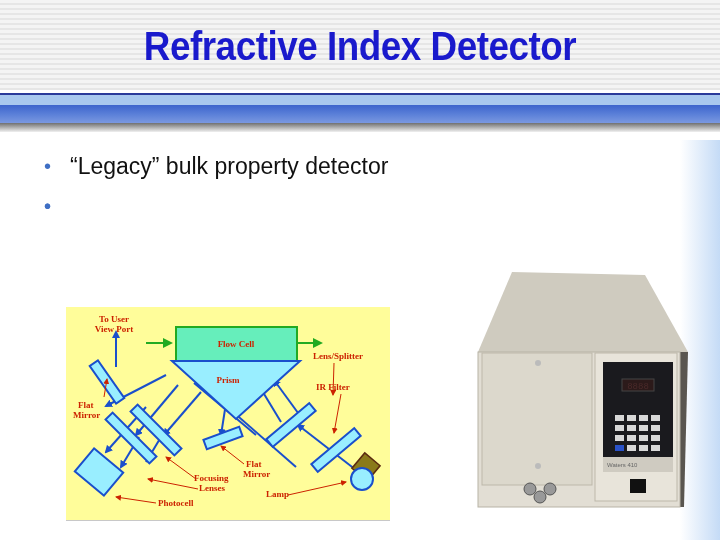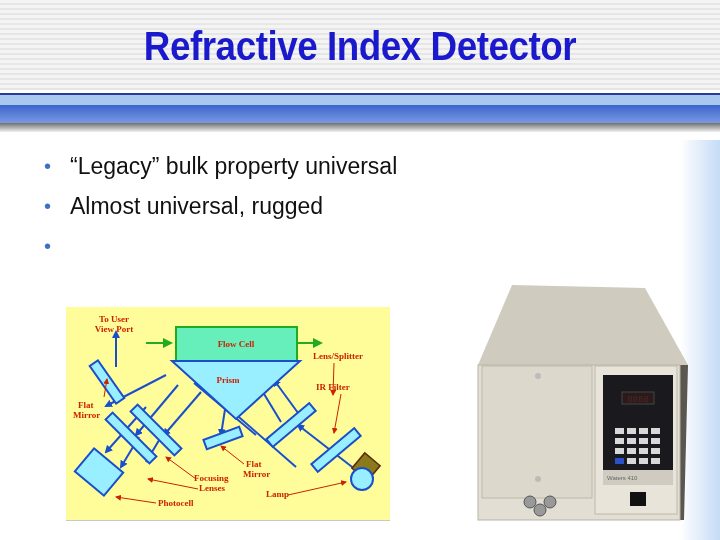--- a/index.html
+++ b/index.html
@@ -11,40 +11,40 @@
     .bar-top { position:absolute; left:0; top:3px; width:720px; height:2px; background:#2a3a9a; }
     .bar-light { position:absolute; left:0; top:5px; width:720px; height:10px; background:#a8c8ee; }
     .bar-main { position:absolute; left:0; top:15px; width:720px; height:18px; background:linear-gradient(to bottom, #3c64cc 0%, #5a7fd8 50%, #7a98e0 100%); }
     .bar-shadow { position:absolute; left:0; top:33px; width:720px; height:9px; background:linear-gradient(to bottom, #707070, #f0f0f0); }
     .side-glow { position:absolute; right:0; top:140px; width:40px; height:400px; background:linear-gradient(to right, rgba(255,255,255,0), rgba(190,215,245,0.9)); }
     .bullets { position:absolute; left:40px; top:153px; width:670px; margin:0; padding:0; list-style:none; }
     .bullets li { position:relative; padding-left:30px; font-size:23px; line-height:27px; color:#111; margin-bottom:13px; }
     .bullets li .dot { position:absolute; left:4px; top:0; color:#3f6fc4; font-size:20px; }
     .diagram { position:absolute; left:66px; top:307px; width:324px; height:213px; background:#fffd9a; border-bottom:1px solid #c8c8c8; }
     .diagram svg { position:absolute; left:0; top:0; }
-    .photo { position:absolute; left:470px; top:280px; width:220px; height:255px; }
+    .photo { position:absolute; left:470px; top:267px; width:220px; height:255px; }
   </style>
 </head>
 <body>
 
 <div class="header"></div>
 <div class="title">Refractive Index Detector</div>
 
 <div class="bar-wrap">
   <div class="bar-top"></div>
   <div class="bar-light"></div>
   <div class="bar-main"></div>
   <div class="bar-shadow"></div>
 </div>
 
 <div class="side-glow"></div>
 
 <ul class="bullets">
-  <li><span class="dot">•</span><span>“Legacy” bulk property universal</span></li>
-  <li><span class="dot">•</span><span>Almost universal, rugged</span></li>
+  <li><span class="dot">•</span><span>“Legacy” bulk property detector</span></li>
+  <li><span class="dot">•</span></li>
   <li style="width:620px;"><span class="dot">•</span></li>
 </ul>
 
 <div class="diagram">
   <svg width="324" height="213" viewBox="0 0 324 213" xmlns="http://www.w3.org/2000/svg" font-family="Liberation Serif, serif" font-weight="bold" font-size="9">
     <defs>
       <marker id="ab" markerWidth="8" markerHeight="8" refX="6" refY="4" orient="auto" markerUnits="userSpaceOnUse">
         <path d="M0,0 L8,4 L0,8 z" fill="#1a4fcc"></path>
       </marker>
       <marker id="ag" markerWidth="10" markerHeight="10" refX="8" refY="5" orient="auto" markerUnits="userSpaceOnUse">

